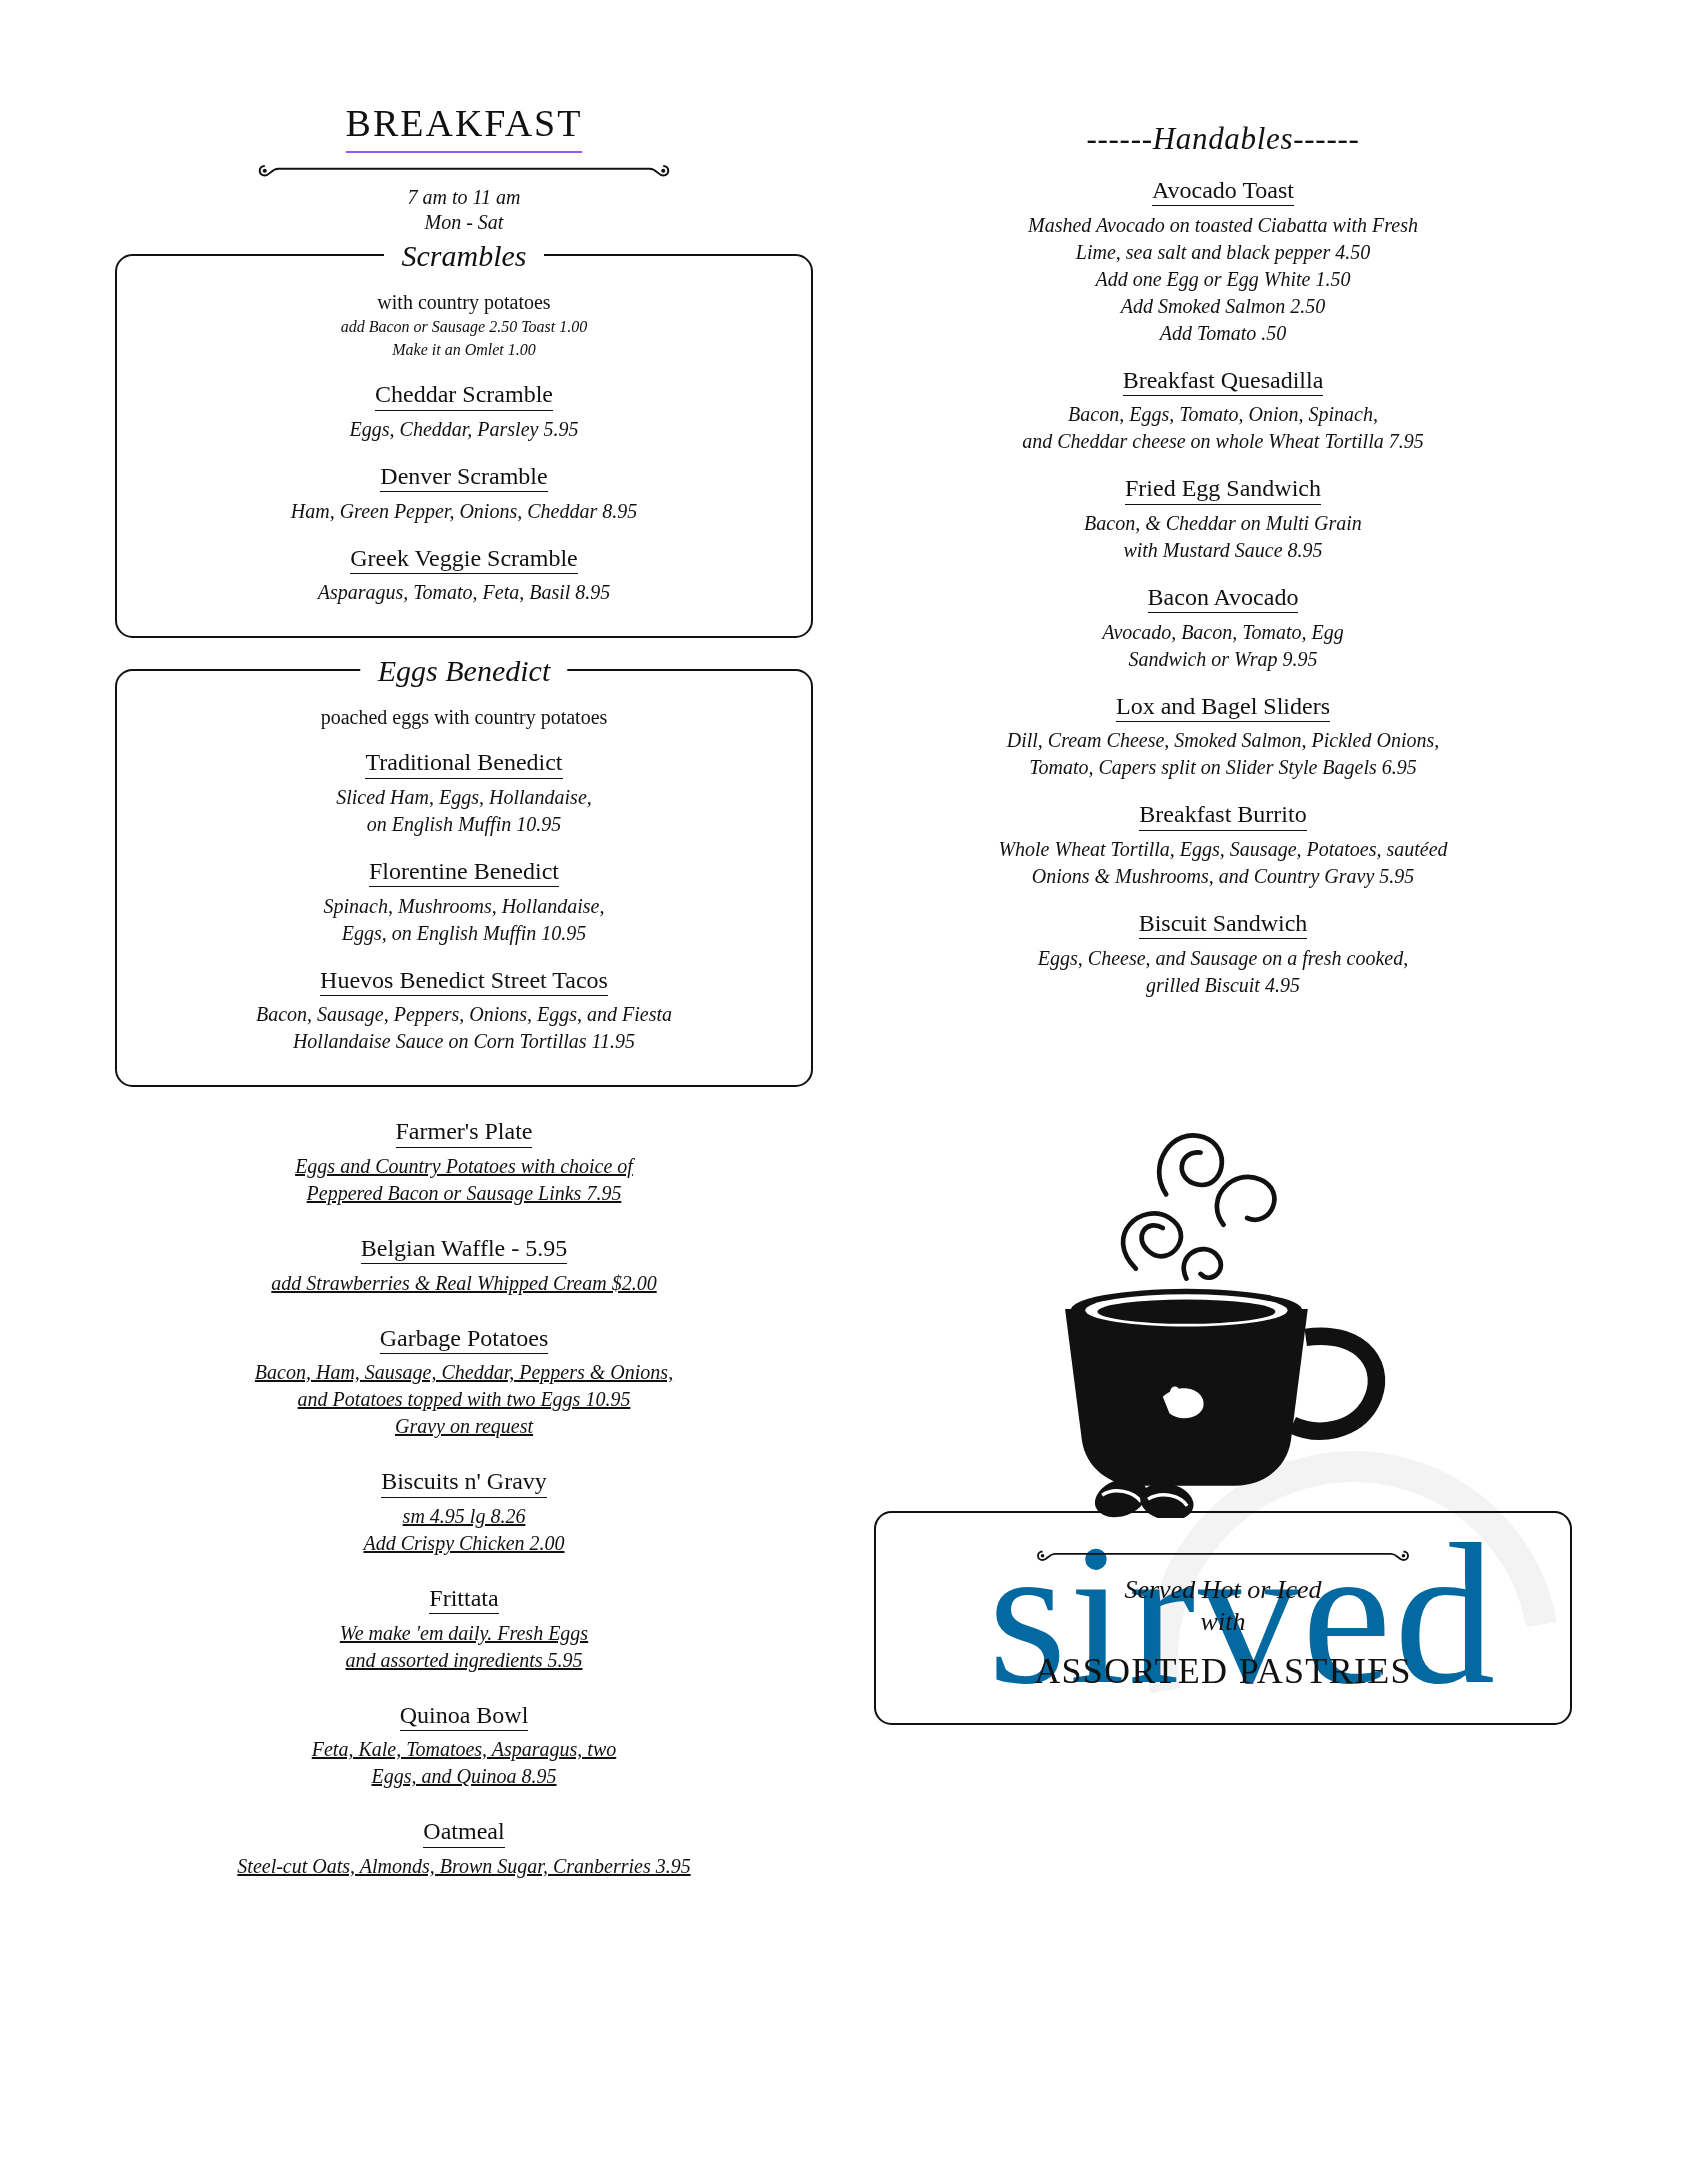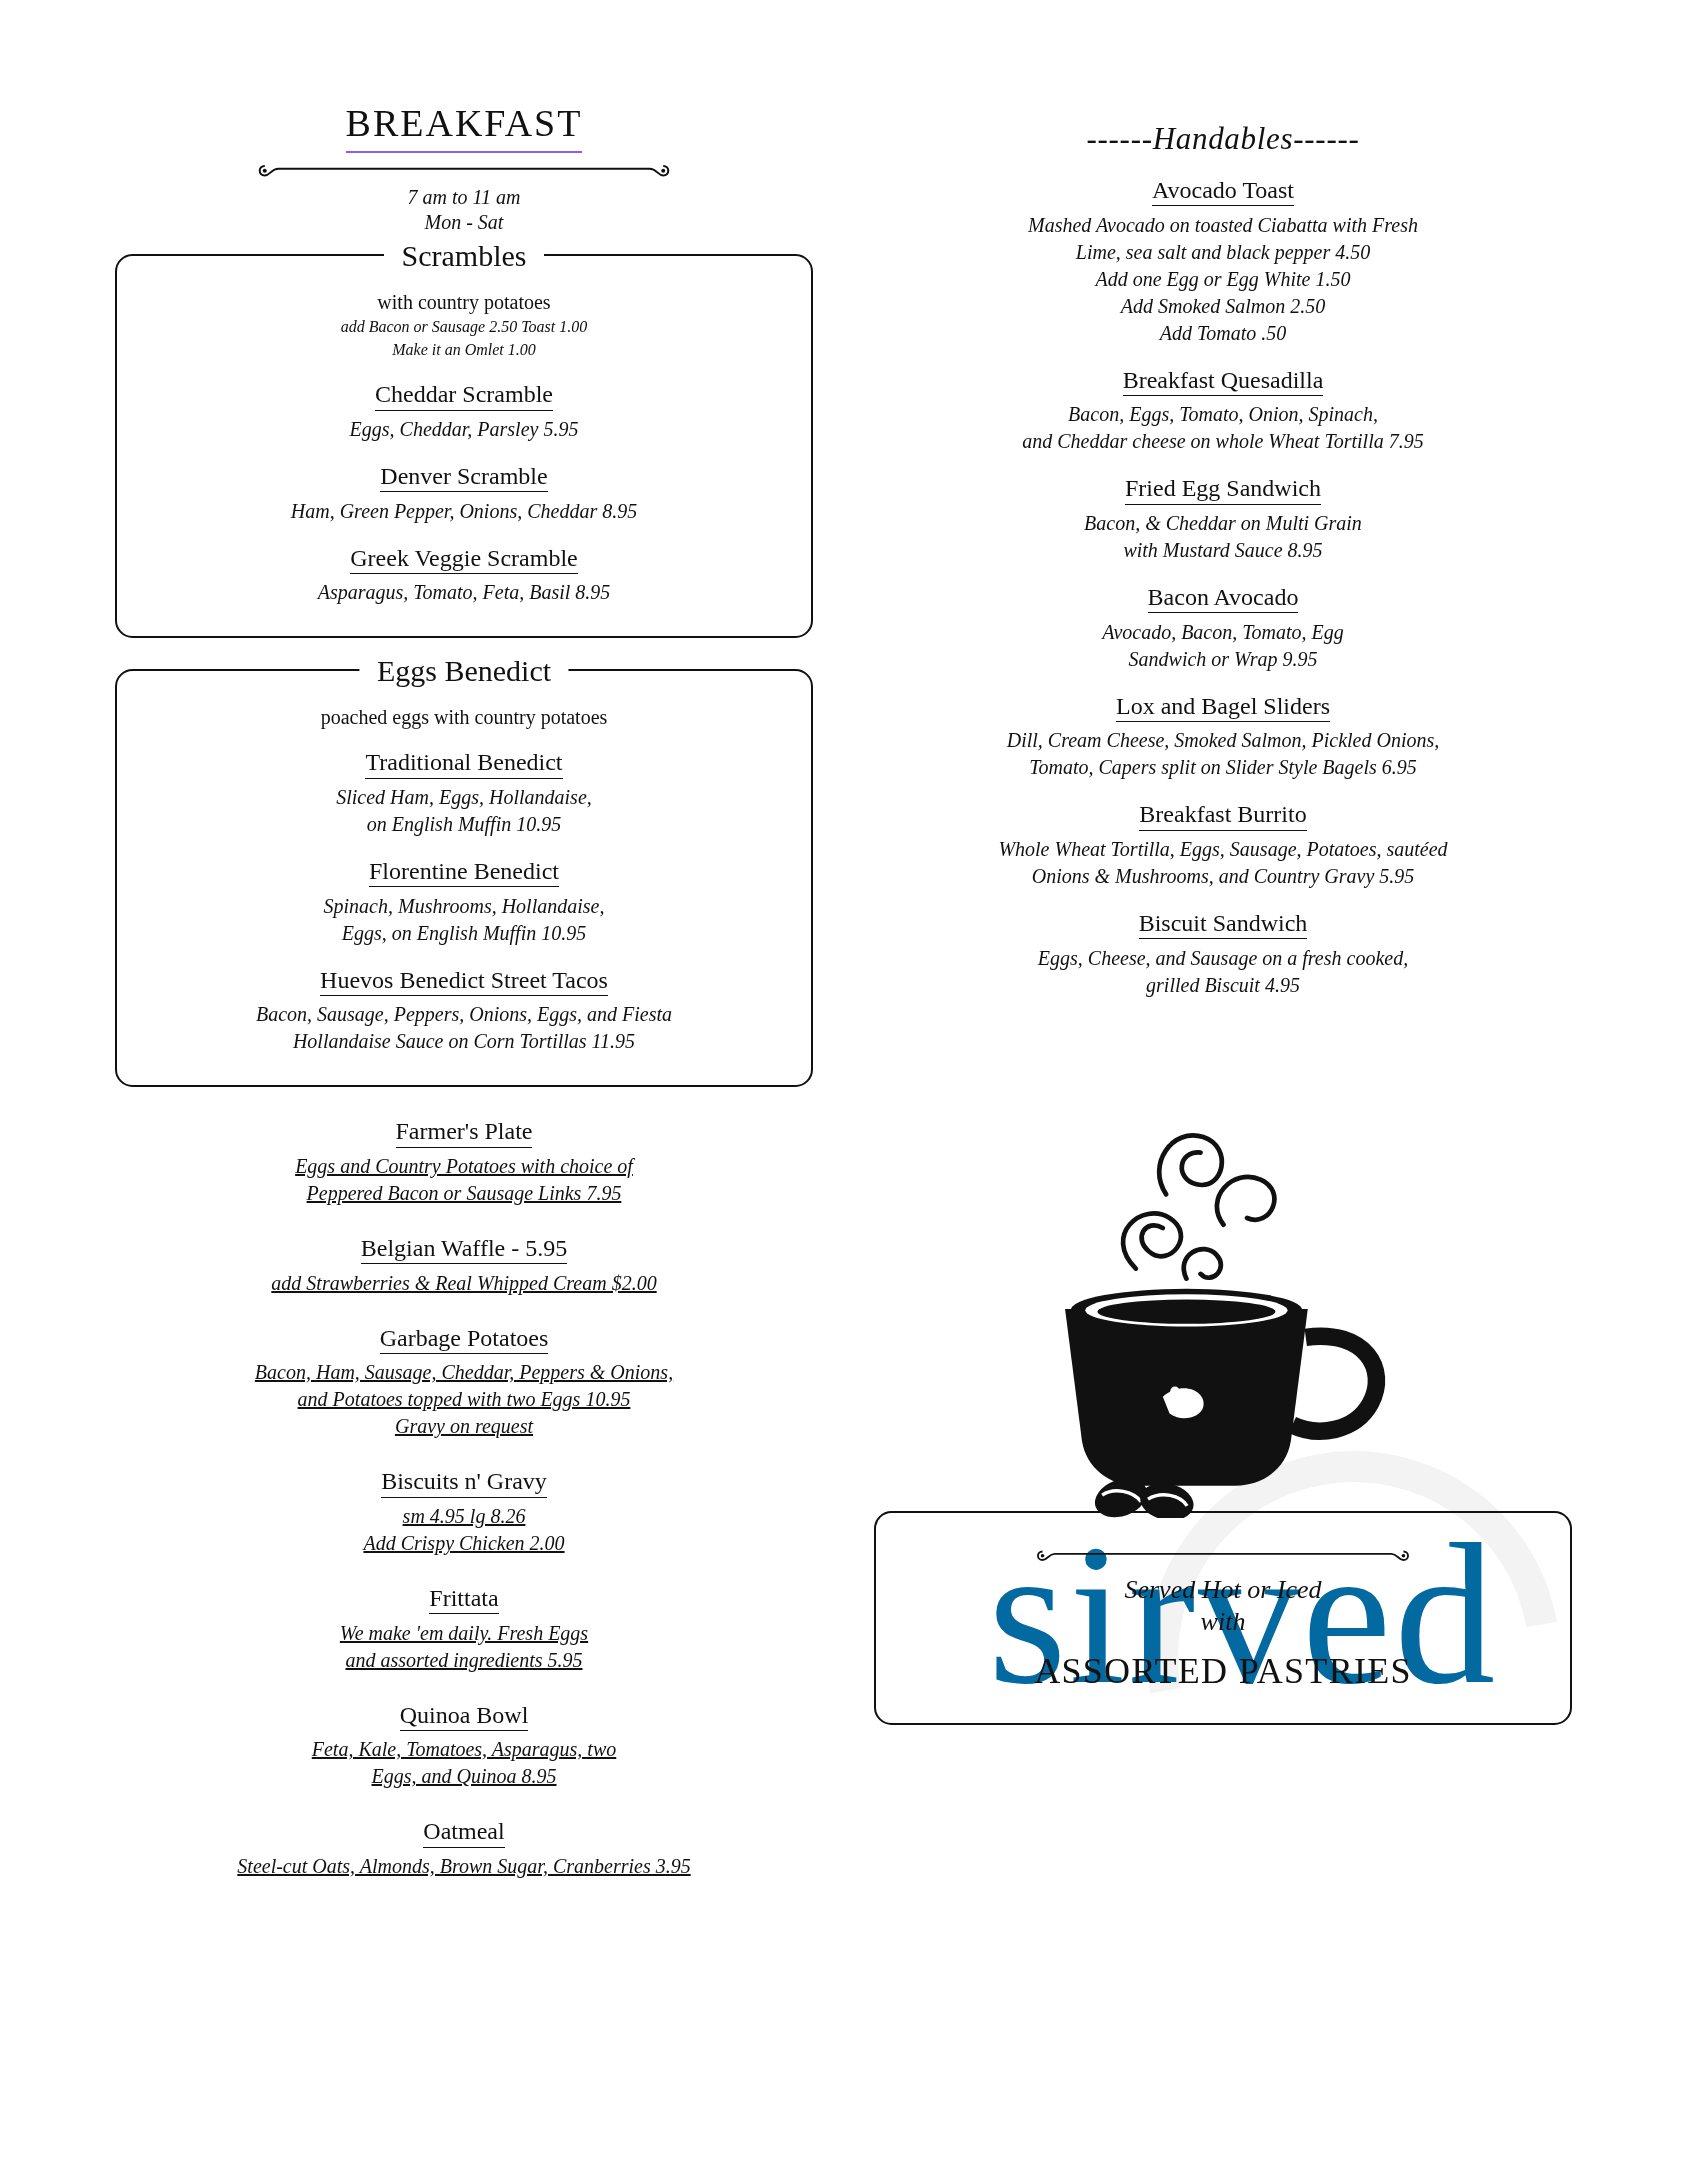--- a/index.html
+++ b/index.html
@@ -94,20 +94,21 @@
     margin: 0 0 31px 0;
     padding: 35px 27px 30px 27px;
   }
   .boxed-legend {
     position: absolute;
     top: -17.5px;
     left: 50%;
     transform: translateX(-50%);
     background: #ffffff;
     padding: 0 17.5px;
+    font-style: italic;
     font-size: 30px;
     white-space: nowrap;
   }
 
   .sub-note {
     text-align: center;
     font-size: 20px;
     margin-bottom: 2.7px;
   }
   .sub-note-small {

